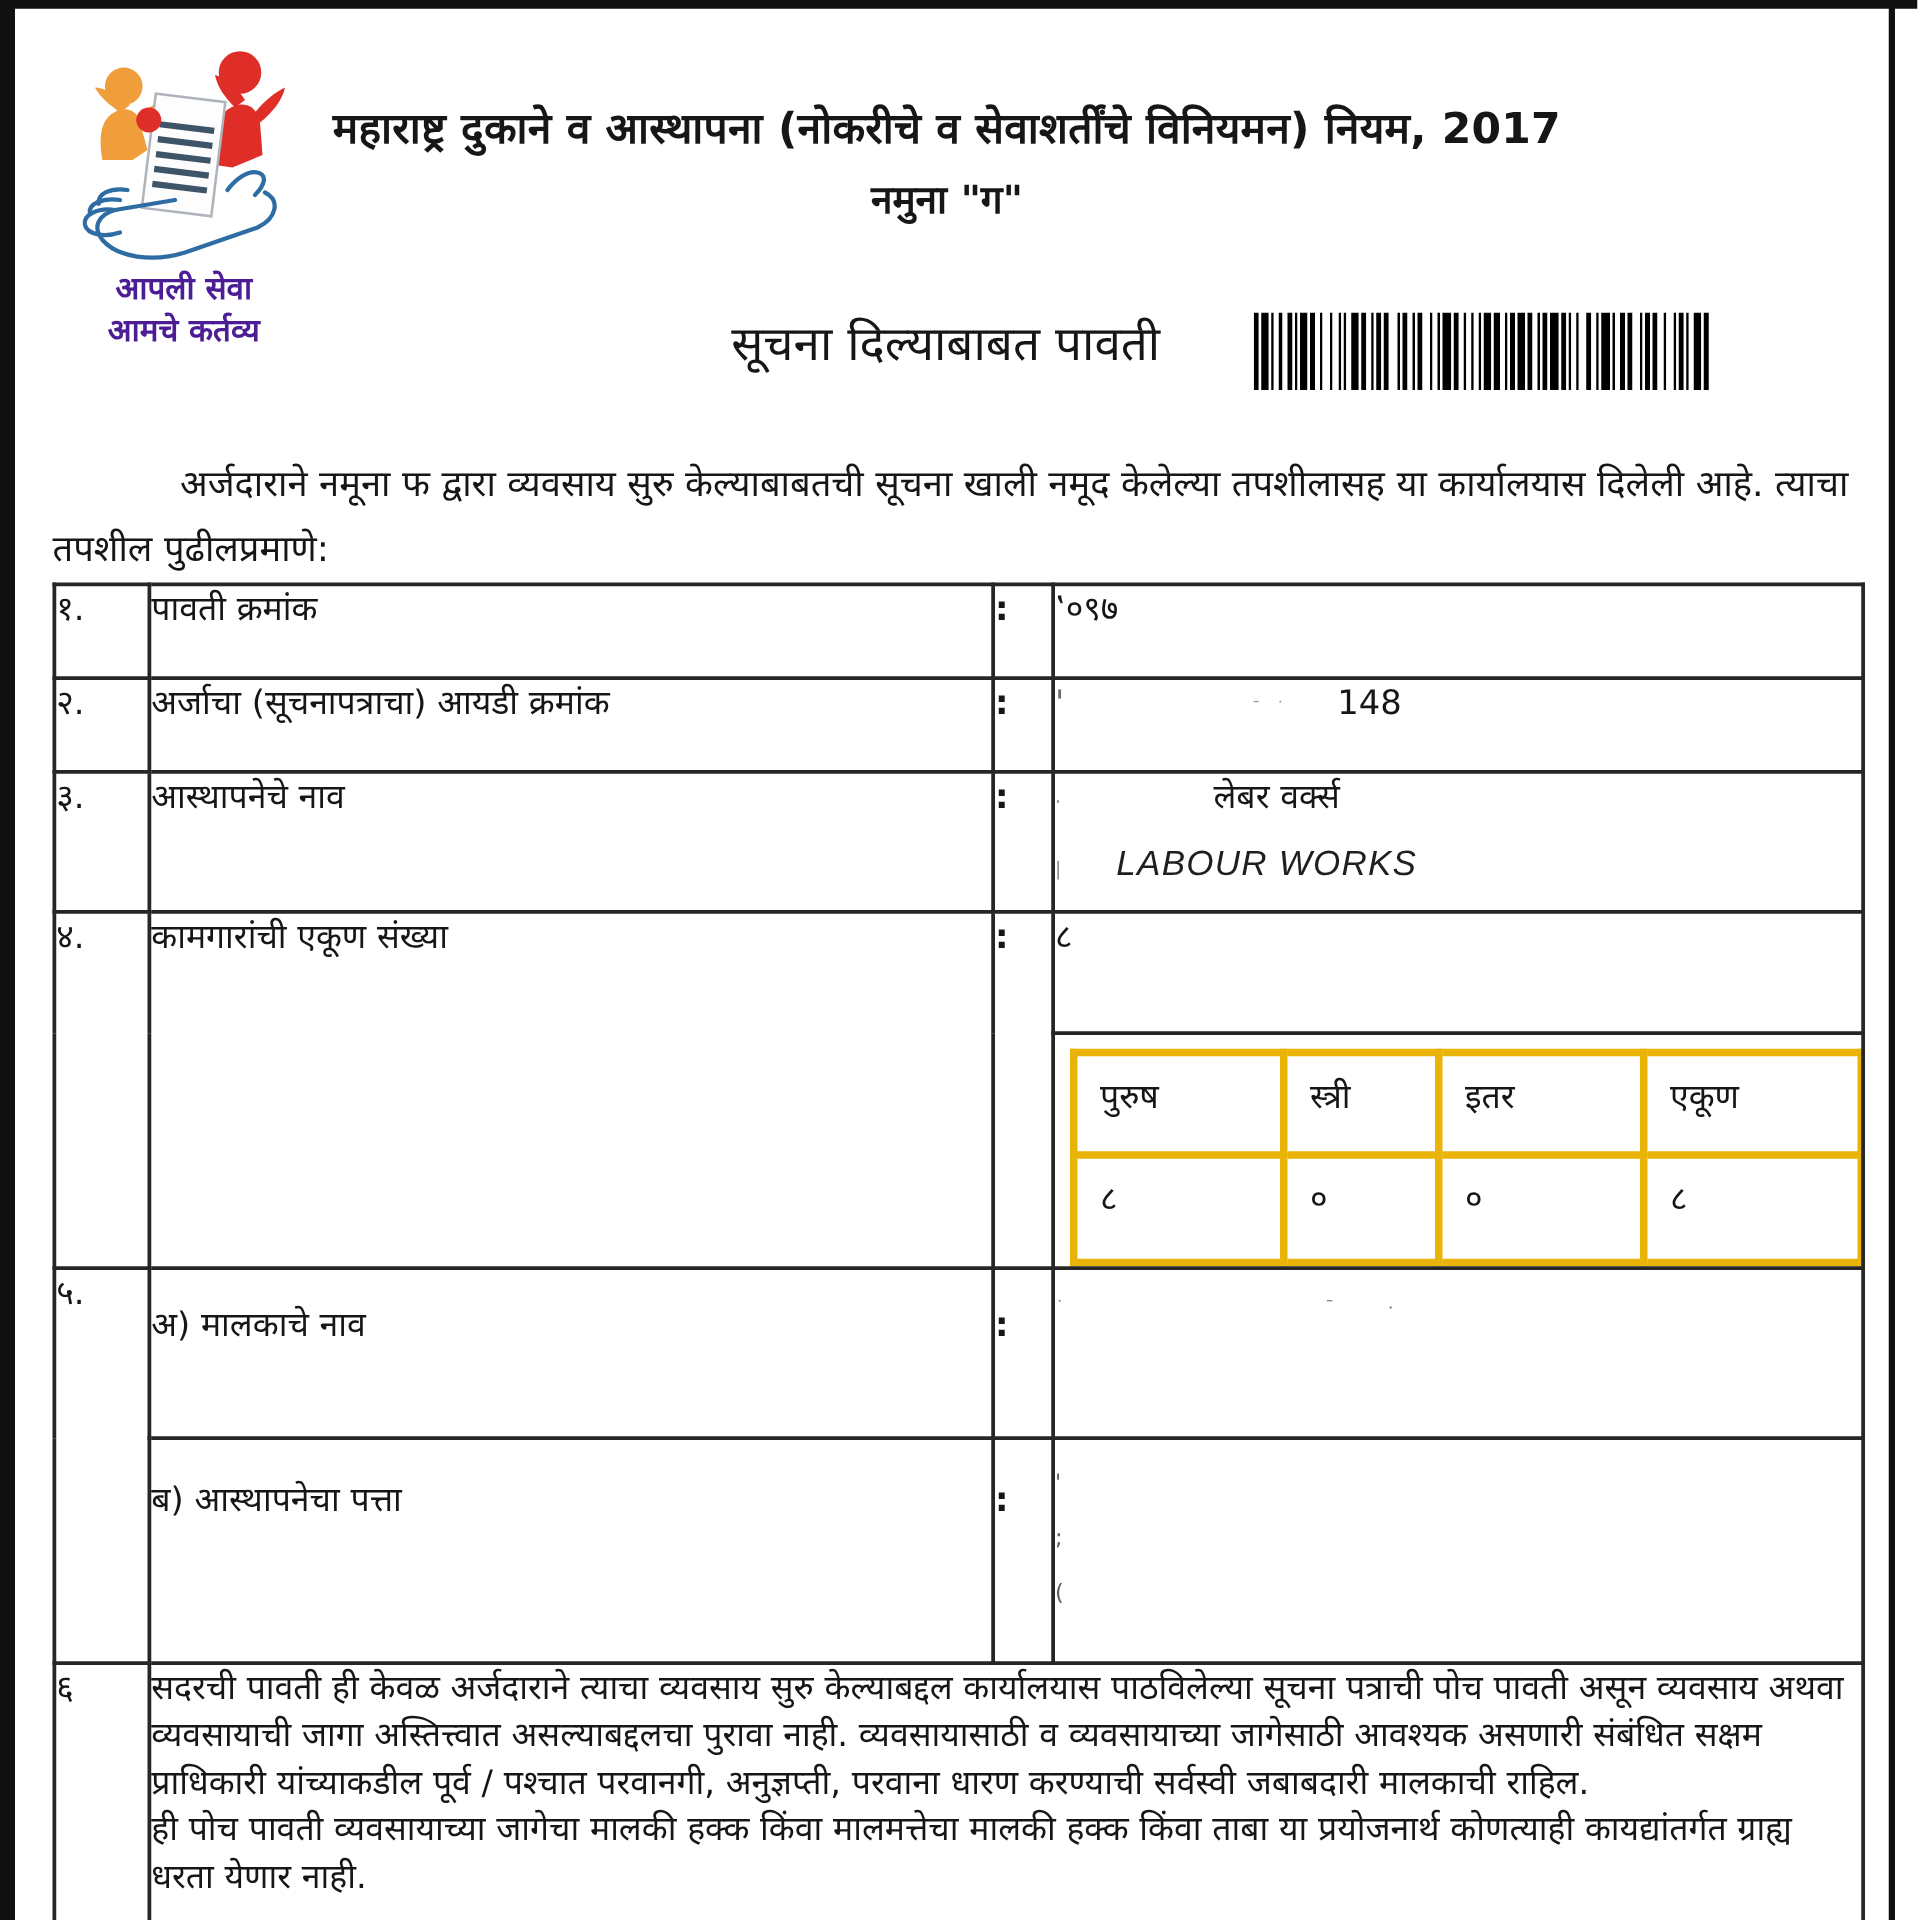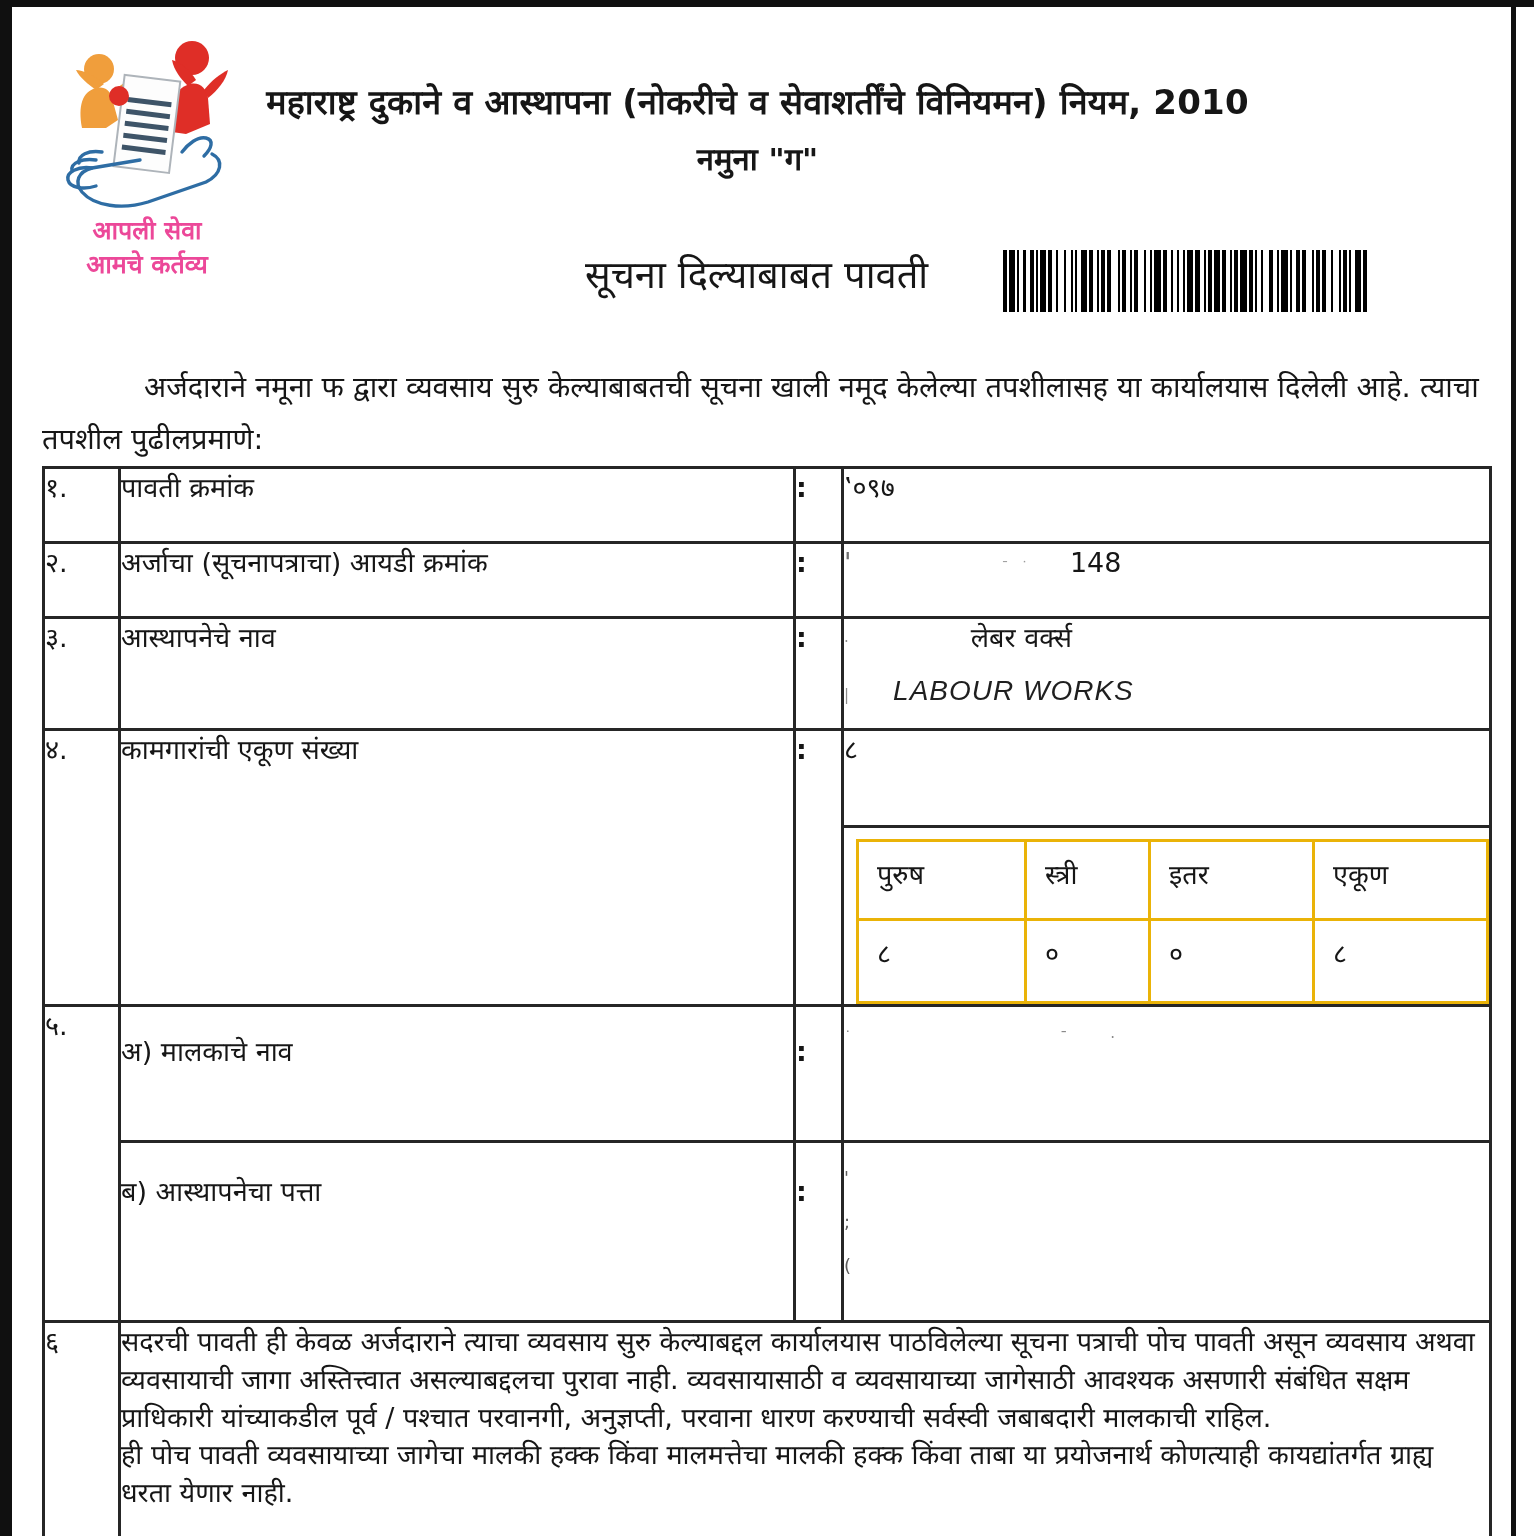--- a/index.html
+++ b/index.html
@@ -12,21 +12,21 @@
   
   .edge{position:absolute;background:#101010;}
   .edge-left{left:0;top:0;width:12px;height:1536px;}
   .edge-top{left:0;top:0;width:1534px;height:7px;}
   .edge-right{left:1511px;top:0;width:5px;height:1536px;}
 
   
   .logo{position:absolute;left:52px;top:36px;width:190px;height:252px;}
   .logo svg{display:block;}
   .logo-caption{position:absolute;left:0;top:178px;width:190px;text-align:center;
-    color:#ec4899;font-weight:700;font-size:25px;line-height:1.35;}
+    color:#4c1d95;font-weight:700;font-size:25px;line-height:1.35;}
 
   
   .header-block{position:absolute;left:60px;top:78px;width:1395px;text-align:center;}
   .title-main{font-size:34px;font-weight:700;letter-spacing:0.2px;}
   .form-name{font-size:31px;font-weight:700;margin-top:13px;}
   .rule-ref{font-size:31px;font-weight:700;margin-top:9px;}
   .receipt-heading{position:absolute;left:585px;top:247px;font-size:38px;font-weight:400;}
   .barcode{position:absolute;left:1003px;top:250px;width:455px;height:62px;display:flex;overflow:hidden;}
   .barcode span{display:block;height:100%;flex:0 0 auto;}
 
@@ -55,21 +55,21 @@
   .appid-num{margin-left:38px;}
   .name-line1{margin-left:122px;}
   .name-line2{margin-left:44px;font-style:italic;}
   .latin{font-family:"Liberation Sans","DejaVu Sans",sans-serif;letter-spacing:1px;color:#1f1f1f;font-size:28px;}
   .name-row{display:block;}
   .name-row + .name-row{margin-top:14px;}
   .addr-line{display:block;height:44px;color:#5c5c5c;font-size:18px;}
 
   
   table.breakup{border-collapse:collapse;table-layout:fixed;width:630px;margin:11px 0 0 12px;}
-  table.breakup td{border:3px solid #eab308;font-size:27px;vertical-align:top;}
+  table.breakup td{border:6px solid #eab308;font-size:27px;vertical-align:top;}
   table.breakup td{padding:14px 0 0 18px;}
   .bk-h{height:62px;} .bk-v{height:66px;}
   col.bc1{width:168px;} col.bc2{width:124px;} col.bc3{width:164px;} col.bc4{width:174px;}
 
   
   td.note-cell{padding:16px 22px 0 20px;font-size:28px;line-height:1.84;}
   td.note-cell p{margin:0;}
 </style>
 </head>
 <body>
@@ -109,21 +109,21 @@
       <path d="M152,120 C160,112 162,104 154,102 C146,100 136,108 130,116"></path>
     </g>
   </svg>
   <div class="logo-caption">
     <div>आपली सेवा</div>
     <div>आमचे कर्तव्य</div>
   </div>
 </div>
 
 <div class="header-block">
-  <div class="title-main">महाराष्ट्र दुकाने व आस्थापना (नोकरीचे व सेवाशर्तींचे विनियमन) नियम, 2010</div>
+  <div class="title-main">महाराष्ट्र दुकाने व आस्थापना (नोकरीचे व सेवाशर्तींचे विनियमन) नियम, 2017</div>
   <div class="form-name">नमुना "ग"</div>
 </div>
 
 <div class="receipt-heading">सूचना दिल्याबाबत पावती</div>
 <div class="barcode" id="barcode">
     <span style="width: 4.1px; background: rgb(0, 0, 0);"></span>
     <span style="width: 2.05px; background: rgb(255, 255, 255);"></span>
     <span style="width: 6.15px; background: rgb(0, 0, 0);"></span>
     <span style="width: 2.05px; background: rgb(255, 255, 255);"></span>
     <span style="width: 2.05px; background: rgb(0, 0, 0);"></span>

